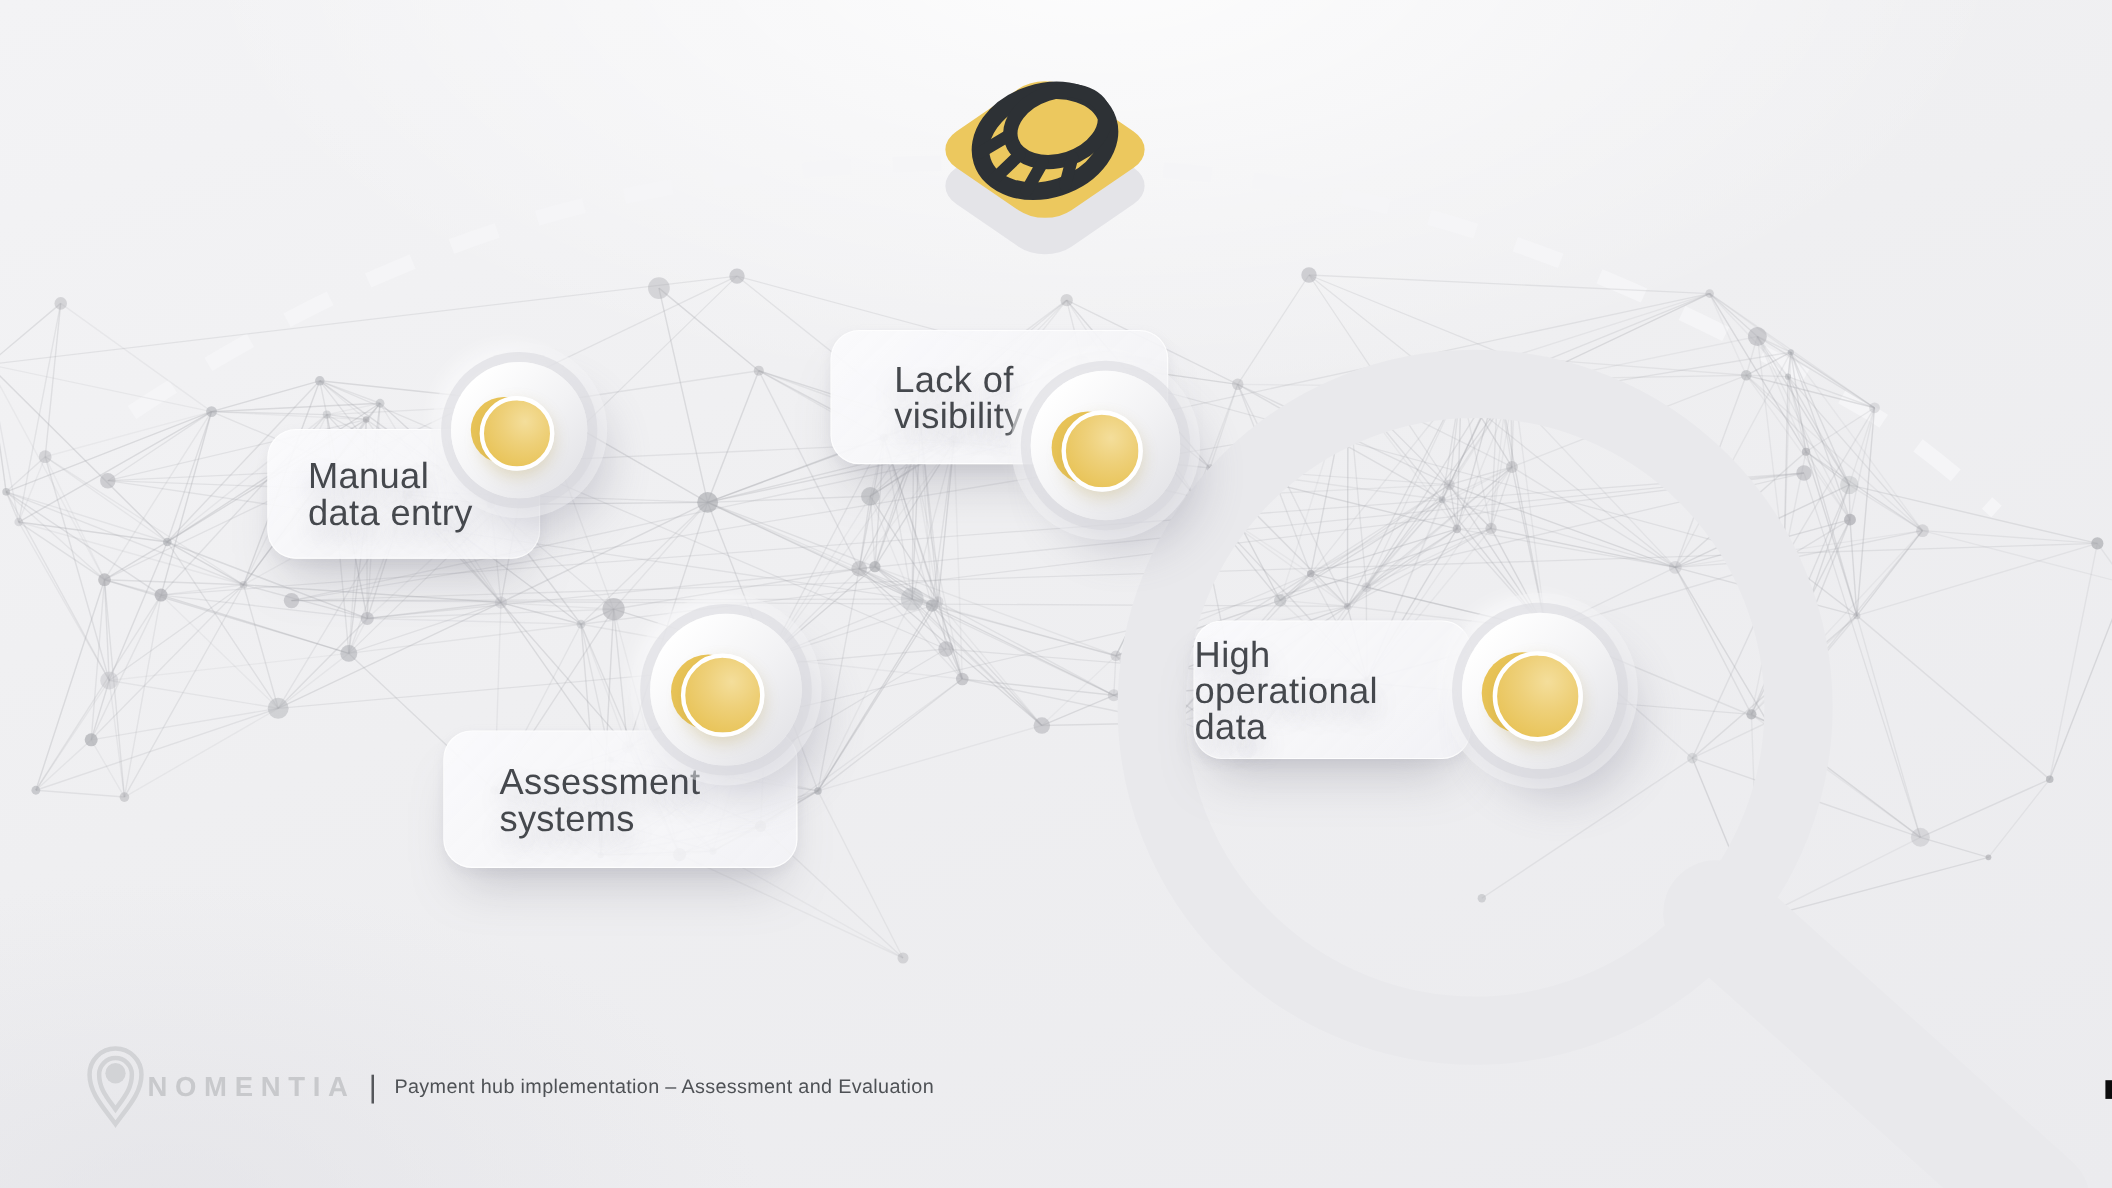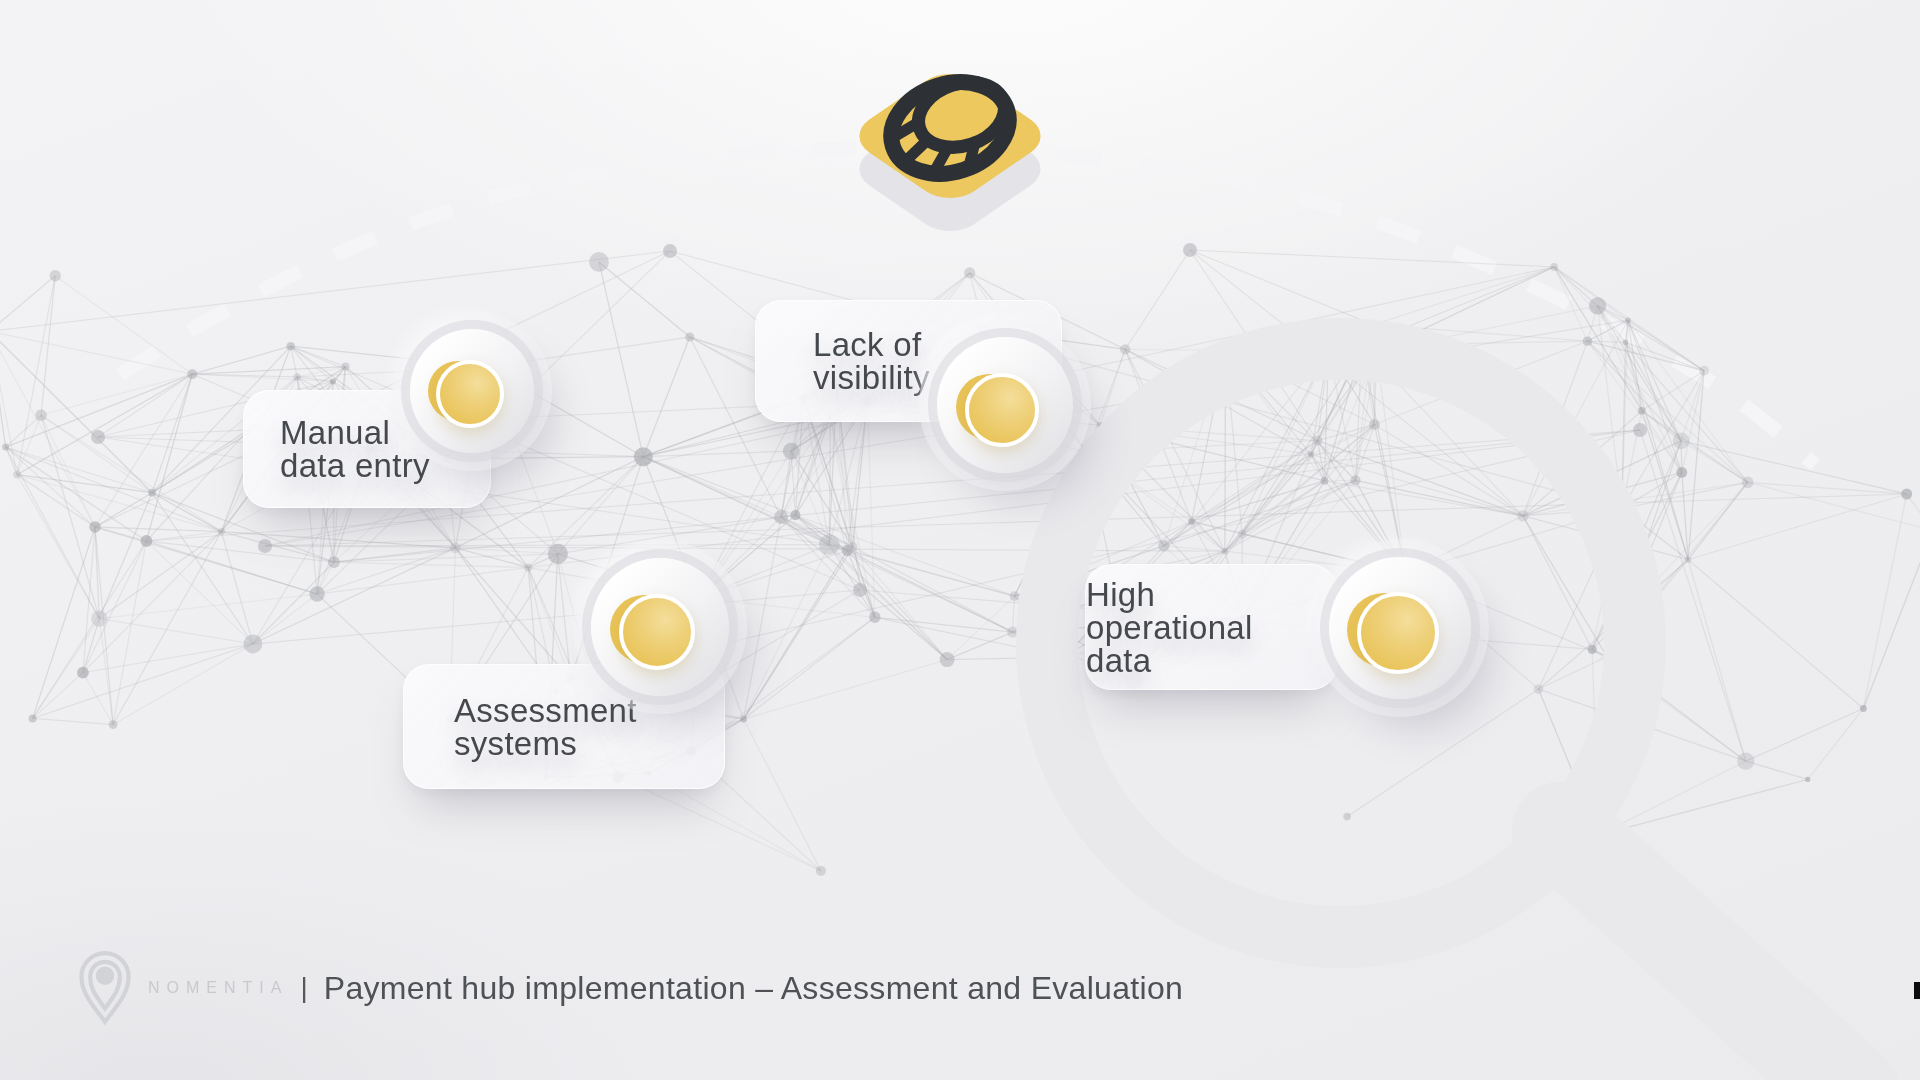--- a/index.html
+++ b/index.html
@@ -66,24 +66,24 @@
 
   
   #top-icon{position:absolute;left:810px;top:28px;width:280px;height:240px;z-index:8;}
 
   
   #footer{
     position:absolute;left:76px;top:946px;height:84px;z-index:9;
     display:flex;align-items:center;
   }
   #footer .brand{
-    margin-left:14px;font-size:16px;font-weight:400;letter-spacing:7px;color:#c8c9cc;
+    font-size:25px;font-weight:700;letter-spacing:7px;color:#c8c9cc;
   }
   #footer .sep{margin:0 16px 0 12px;font-size:28px;font-weight:300;color:#55575b;}
-  #footer .title{font-size:32px;font-weight:400;color:#4e5155;letter-spacing:.3px;}
+  #footer .title{font-size:18px;font-weight:400;color:#4e5155;letter-spacing:.3px;}
 
   #corner-mark{position:absolute;left:1914px;top:982px;width:6px;height:17px;background:#0c0c0d;z-index:10;}
 </style>
 </head>
 <body>
 
 <svg class="layer" id="bg-vector" viewBox="0 0 1920 1080" aria-hidden="true">
   <path d="M 120 375 C 400 190 620 148 905 148 C 1180 150 1390 195 1700 375 C 1745 403 1780 433 1815 465" fill="none" stroke="#f5f5f7" stroke-width="14" stroke-dasharray="44 38"></path>
   <g id="mesh">
       <line x1="345.5" y1="366.6" x2="152.1" y2="492.7" stroke="#a9aaaf" stroke-width="1.3" opacity="0.32"></line>

